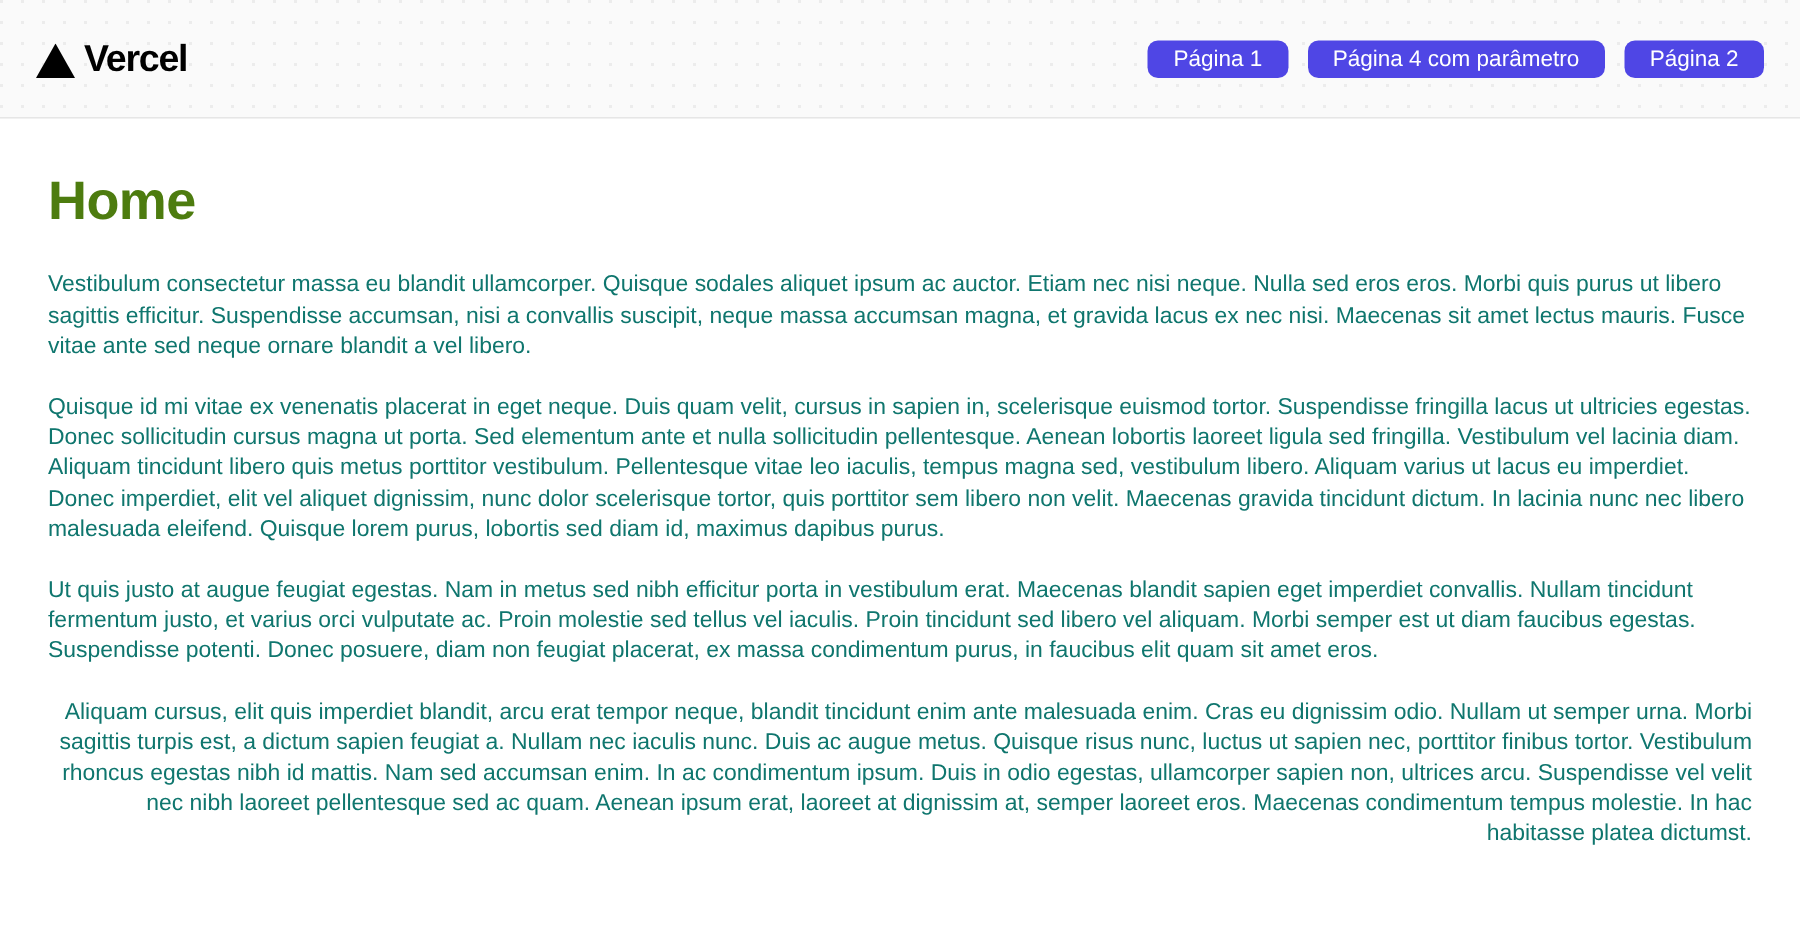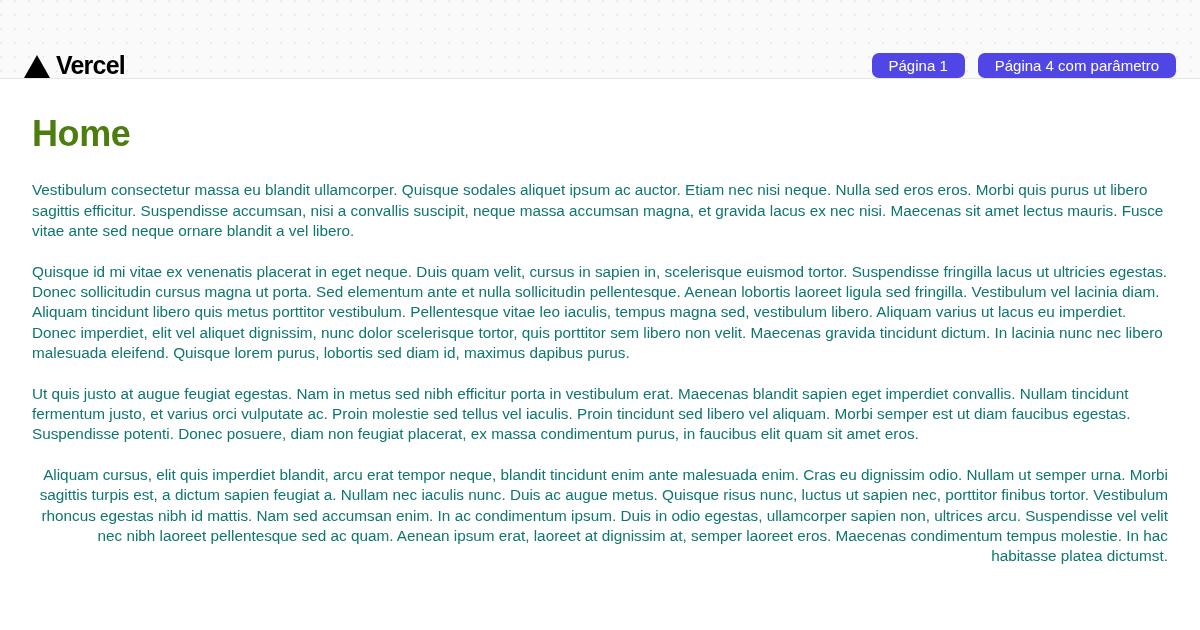--- a/index.html
+++ b/index.html
@@ -25,21 +25,21 @@
   .site-header {
     position: relative;
     width: 100%;
     height: 79px;
     background-color: #fafafa;
     background-image:
       radial-gradient(circle at 1px 1px, rgba(0,0,0,0.055) 1px, transparent 1.1px);
     background-size: 14px 14px;
     border-bottom: 1px solid #e6e6e6;
     display: flex;
-    align-items: flex-end;
+    align-items: center;
     justify-content: space-between;
     padding: 0 24px;
   }
 
   .brand {
     display: flex;
     align-items: center;
     gap: 6px;
     text-decoration: none;
   }
@@ -116,20 +116,21 @@
         <svg width="26" height="23" viewBox="0 0 26 23" xmlns="http://www.w3.org/2000/svg" aria-hidden="true">
           <polygon points="13,0 26,23 0,23" fill="#000000"></polygon>
         </svg>
       </span>
       <span class="brand-name">Vercel</span>
     </div>
 
     <nav class="nav">
       <a class="nav-button" href="#">Página 1</a>
       <a class="nav-button" href="#">Página 4 com parâmetro</a>
+      <a class="nav-button" href="#">Página 2</a>
     </nav>
 
   </header>
 
   <main class="main">
     <h1 class="page-title">Home</h1>
 
     <div class="body-copy">
       <p>Vestibulum consectetur massa eu blandit ullamcorper. Quisque sodales aliquet ipsum ac auctor. Etiam nec nisi neque. Nulla sed eros eros. Morbi quis purus ut libero sagittis efficitur. Suspendisse accumsan, nisi a convallis suscipit, neque massa accumsan magna, et gravida lacus ex nec nisi. Maecenas sit amet lectus mauris. Fusce vitae ante sed neque ornare blandit a vel libero.</p>
       <p>Quisque id mi vitae ex venenatis placerat in eget neque. Duis quam velit, cursus in sapien in, scelerisque euismod tortor. Suspendisse fringilla lacus ut ultricies egestas. Donec sollicitudin cursus magna ut porta. Sed elementum ante et nulla sollicitudin pellentesque. Aenean lobortis laoreet ligula sed fringilla. Vestibulum vel lacinia diam. Aliquam tincidunt libero quis metus porttitor vestibulum. Pellentesque vitae leo iaculis, tempus magna sed, vestibulum libero. Aliquam varius ut lacus eu imperdiet. Donec imperdiet, elit vel aliquet dignissim, nunc dolor scelerisque tortor, quis porttitor sem libero non velit. Maecenas gravida tincidunt dictum. In lacinia nunc nec libero malesuada eleifend. Quisque lorem purus, lobortis sed diam id, maximus dapibus purus.</p>

